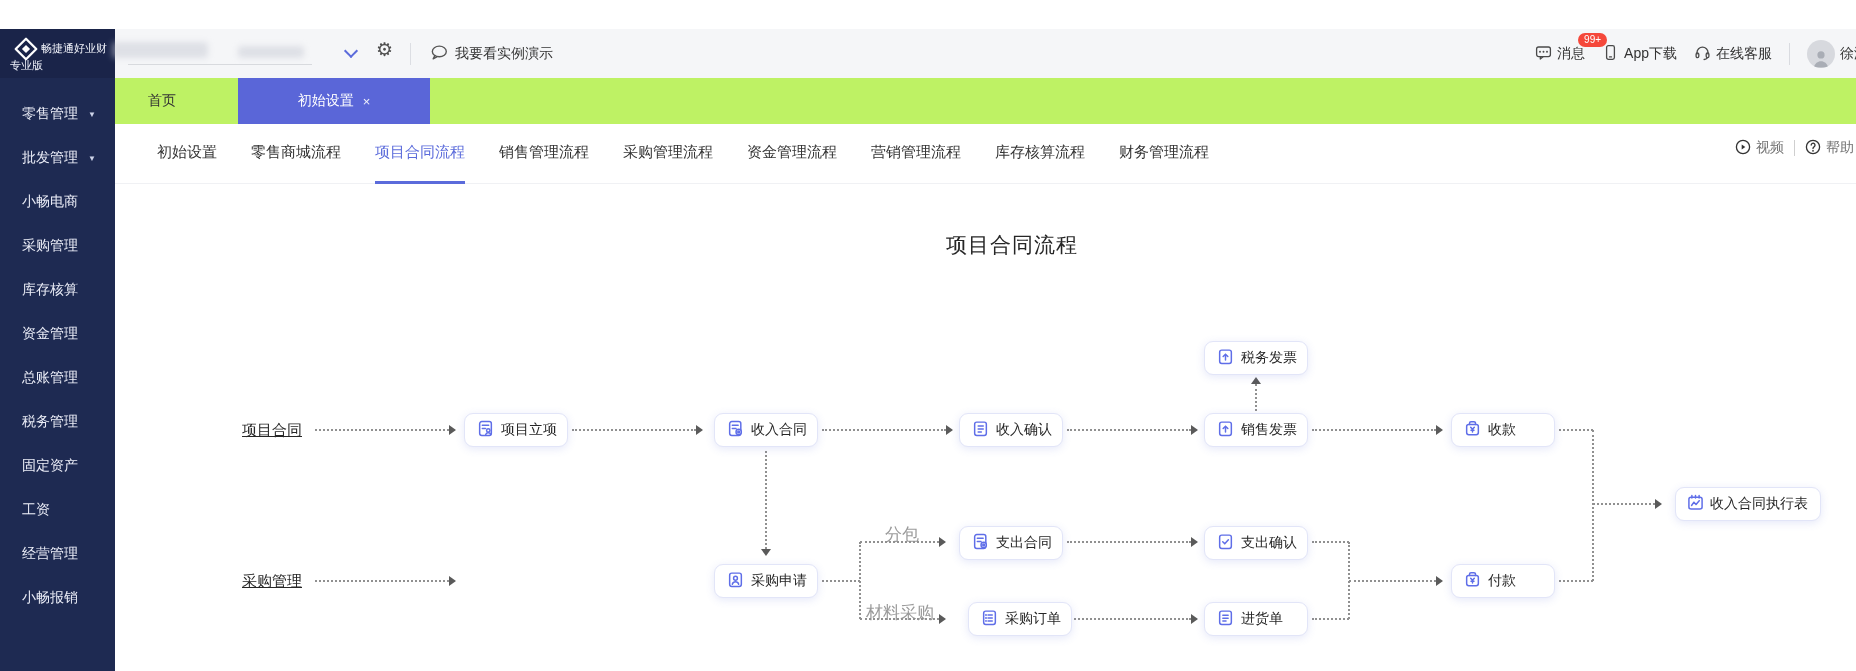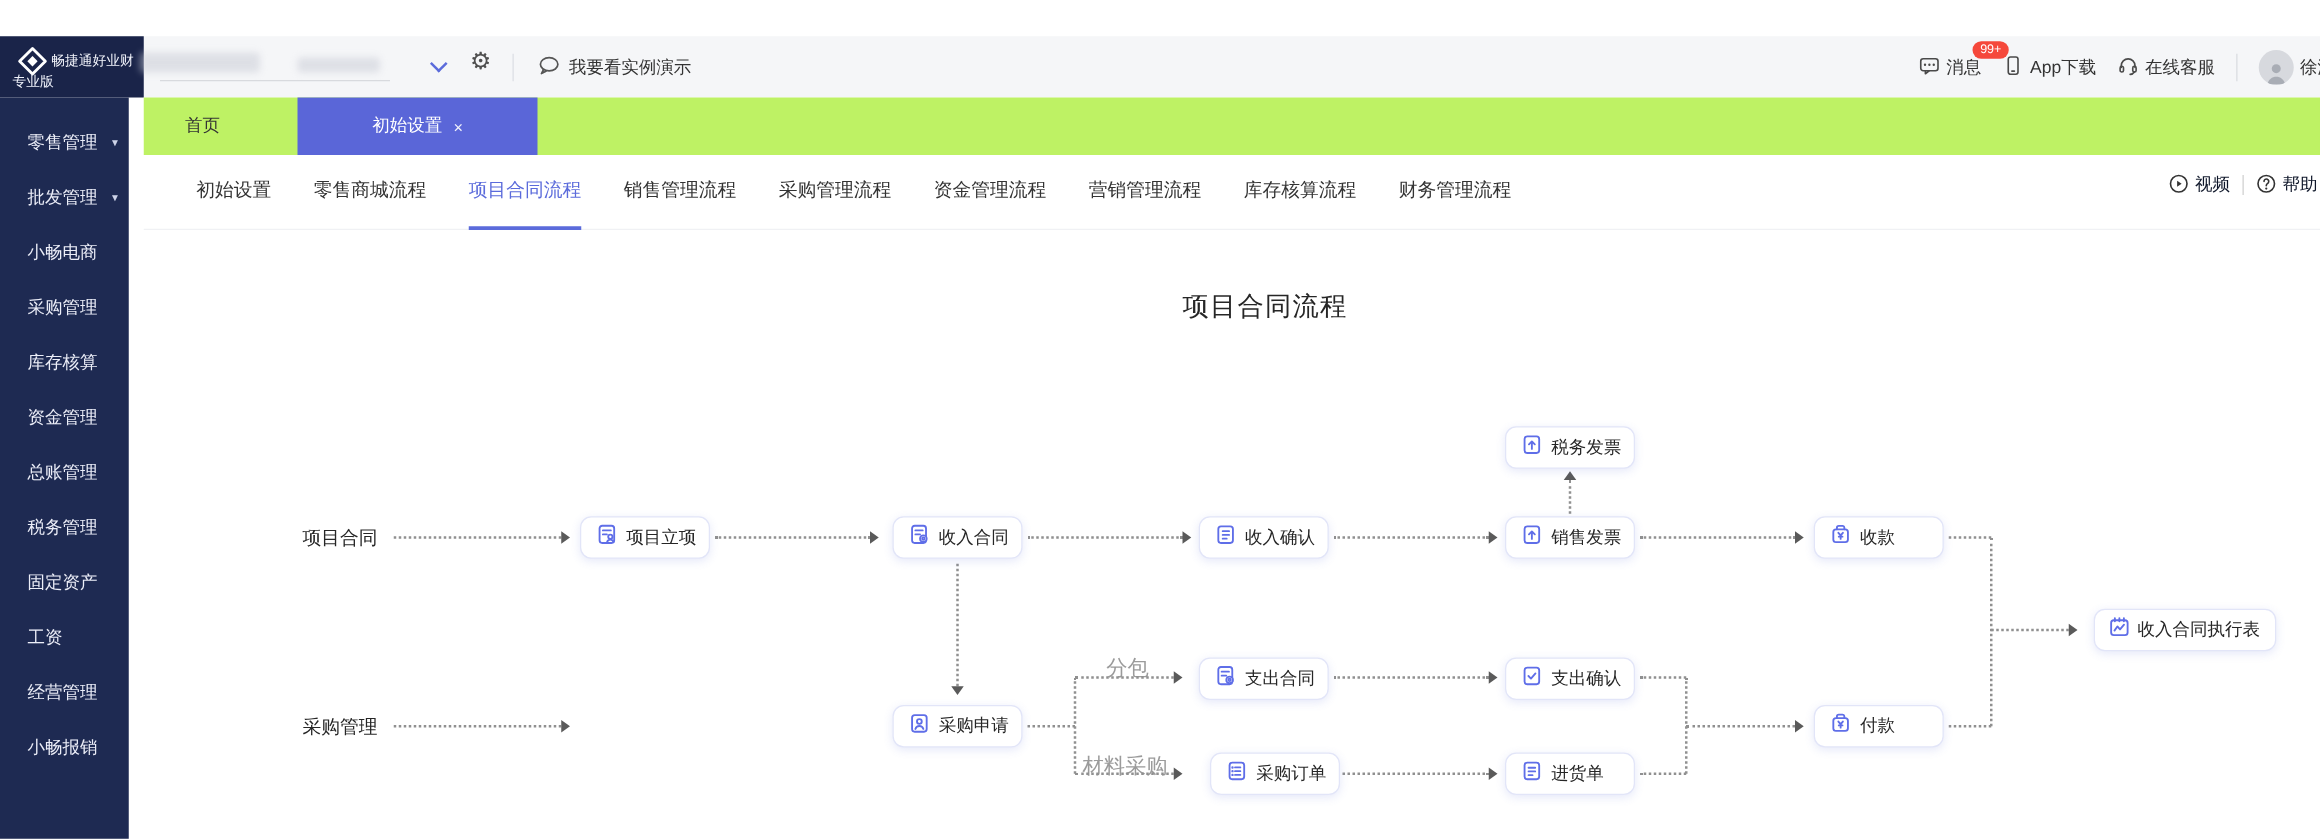--- a/index.html
+++ b/index.html
@@ -24,52 +24,52 @@
   .demo-group { position:absolute; left:430px; top:0; height:49px; display:flex; align-items:center; gap:7px;
     font-size:14px; color:#333; cursor:default; }
   .header-right { position:absolute; right:-12px; top:0; height:49px; display:flex; align-items:center; gap:17px; }
   .hdr-item { display:flex; align-items:center; gap:5px; font-size:14px; color:#333; position:relative; white-space:nowrap; }
   .badge { position:absolute; top:-11px; right:-22px; background:#f5483b; color:#fff; font-size:10px;
     padding:1px 6px; border-radius:8px; line-height:12px; }
   .avatar { width:28px; height:28px; border-radius:50%; background:#d7d9de; display:flex; align-items:flex-end; justify-content:center; overflow:hidden; }
   .vdiv { width:1px; height:22px; background:#d9dbe0; }
 
   
-  .sidebar { position:absolute; left:0; top:78px; width:103px; height:593px; background:#1e2a52; }
+  .sidebar { position:absolute; left:0; top:78px; width:115px; height:593px; background:#1e2a52; }
   .side-list { position:absolute; left:0; top:14px; width:115px; }
   .side-item { height:44px; display:flex; align-items:center; padding-left:22px; color:#eceef8; font-size:14px; cursor:pointer; white-space:nowrap; }
   .side-caret { font-size:8px; margin-left:10px; color:#cdd3e8; }
 
   
   .tab-row { position:absolute; left:115px; top:78px; width:1741px; height:46px; background:#bef264; }
   .tab-home { position:absolute; left:15px; top:0; height:46px; width:64px; display:flex; align-items:center; justify-content:center;
     font-size:14px; color:#333; cursor:pointer; }
   .tab-active { position:absolute; left:123px; top:0; height:46px; width:192px; background:#5a66d8; color:#fff;
     display:flex; align-items:center; justify-content:center; gap:9px; font-size:14px; cursor:pointer; }
   .tab-close { font-size:13px; opacity:.92; cursor:pointer; }
 
   
   .nav-row { position:absolute; left:115px; top:124px; width:1741px; height:60px; background:#fff; border-bottom:1px solid #f0f1f4; }
   .nav-items { position:absolute; left:42px; top:0; height:60px; display:flex; gap:34px; }
   .nav-item { height:60px; display:flex; align-items:center; font-size:15px; color:#333;
     border-bottom:3px solid transparent; cursor:pointer; white-space:nowrap; }
   .nav-item.active { color:#5b6bdb; border-bottom-color:#5b6bdb; }
-  .nav-right { position:absolute; right:2px; top:0; height:48px; display:flex; align-items:center; gap:10px; font-size:14px; color:#0f172a; }
+  .nav-right { position:absolute; right:2px; top:0; height:48px; display:flex; align-items:center; gap:10px; font-size:14px; color:#737373; }
   .nav-right .grp { display:flex; align-items:center; gap:5px; cursor:pointer; }
   .nav-vdiv { width:1px; height:16px; background:#cfcfcf; }
 
   
   .flow { position:absolute; left:0; top:0; width:1856px; height:671px; pointer-events:none; }
   .flow > * { pointer-events:auto; }
   .flow-title { position:absolute; left:946px; top:231px; font-size:21px; font-weight:500; color:#262626; letter-spacing:1px; }
-  .lane-label { position:absolute; font-size:15px; color:#262626; }
+  .lane-label { position:absolute; font-size:15px; color:#262626;text-decoration:underline; }
   .branch-label { position:absolute; font-size:17px; color:#9b9b9b; }
   .node { position:absolute; height:34px; width:104px; background:#fff; border:1px solid #e2e5f8; border-radius:9px;
     box-shadow:0 2px 8px rgba(95,110,220,.16); display:flex; align-items:center; gap:7px; padding:0 12px;
-    font-size:14px; color:#262626; white-space:nowrap; cursor:pointer;font-family:Liberation Serif, serif; }
+    font-size:14px; color:#262626; white-space:nowrap; cursor:pointer; }
   .node.wide { width:146px; padding:0 11px; gap:6px; }
   .node svg { flex:0 0 auto; }
   .hl { position:absolute; height:0; border-top:2px dotted #909090; }
   .vl { position:absolute; width:0; border-left:2px dotted #909090; }
   .ah-r { position:absolute; width:0; height:0; border-top:5px solid transparent; border-bottom:5px solid transparent; border-left:7px solid #5a5a5a; }
   .ah-u { position:absolute; width:0; height:0; border-left:5px solid transparent; border-right:5px solid transparent; border-bottom:7px solid #5a5a5a; }
   .ah-d { position:absolute; width:0; height:0; border-left:5px solid transparent; border-right:5px solid transparent; border-top:7px solid #5a5a5a; }
 </style>
 </head>
 <body>

